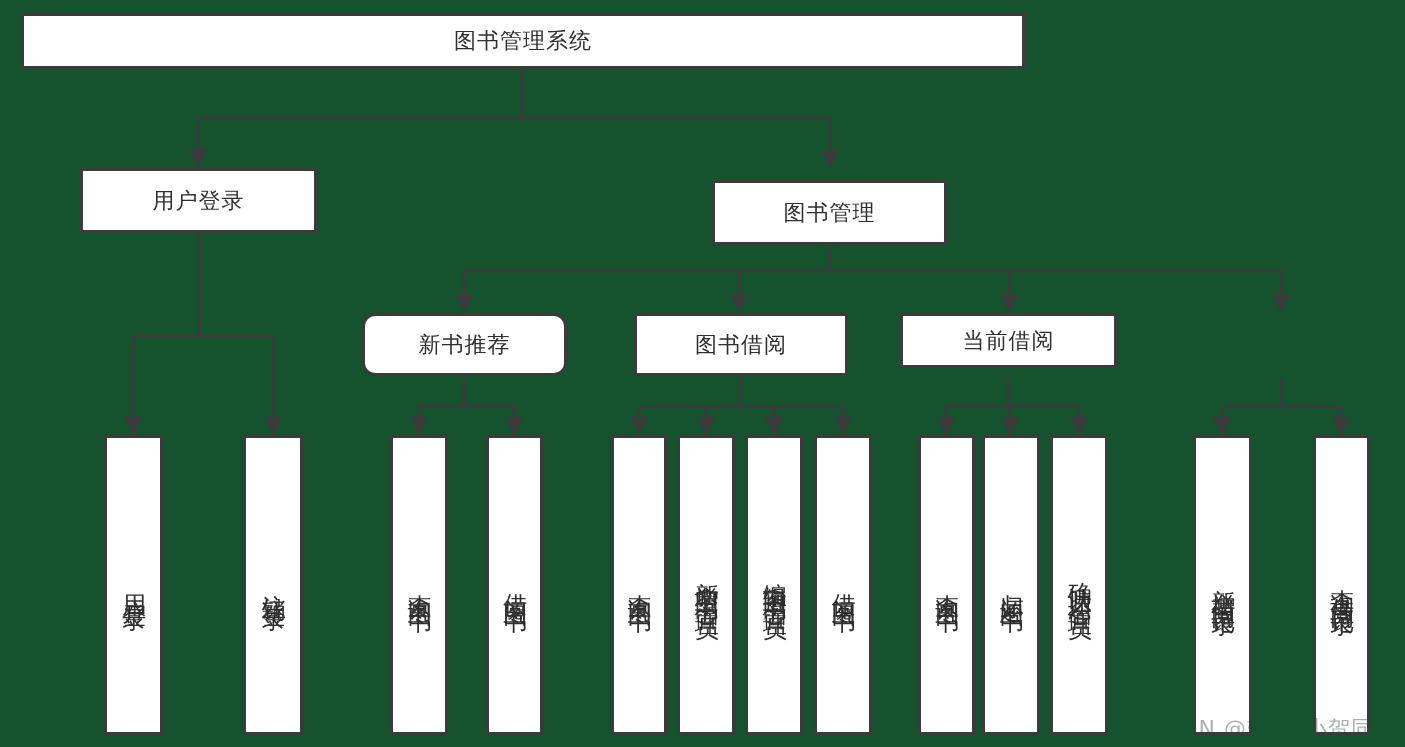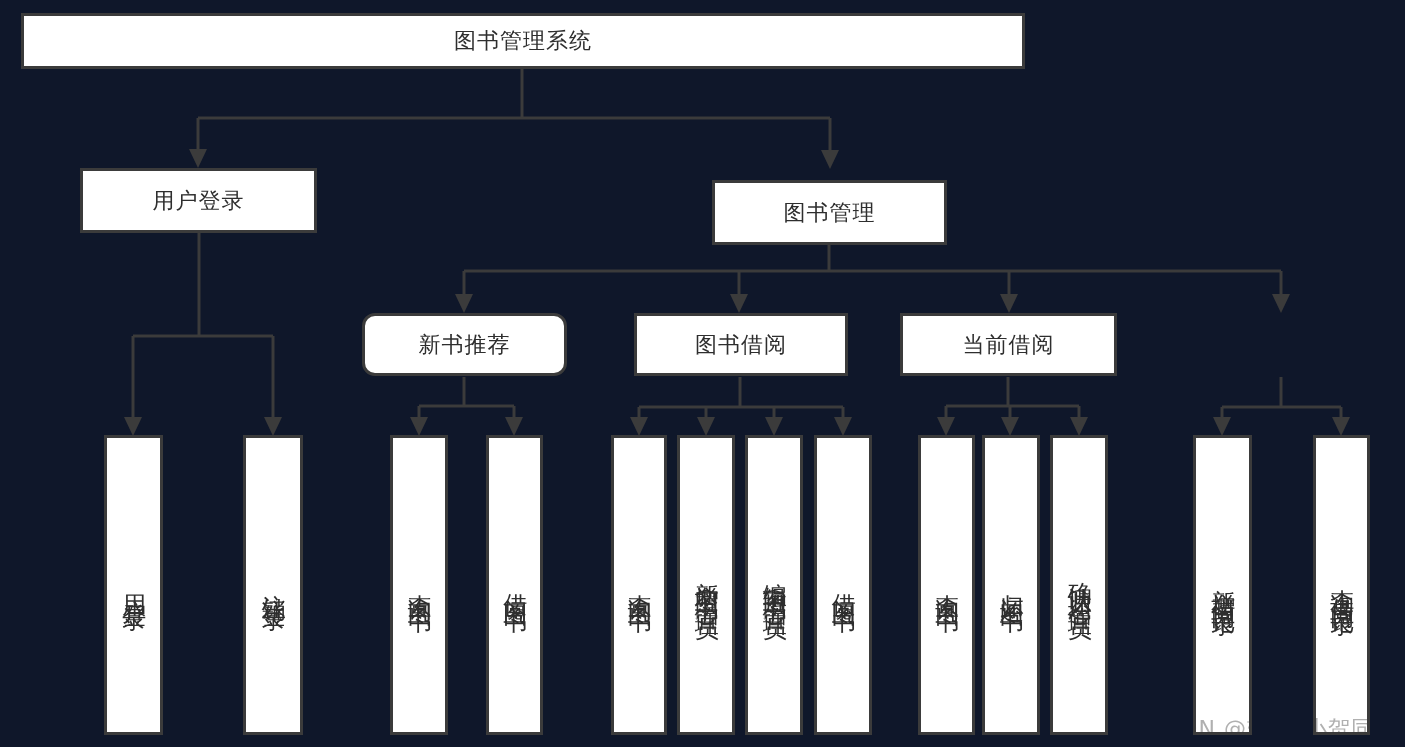--- a/index.html
+++ b/index.html
@@ -4,21 +4,21 @@
 <style>
   html, body {
     margin: 0;
     padding: 0;
     background: #ffffff;
   }
   #canvas {
     position: relative;
     width: 1405px;
     height: 747px;
-    background: #0f172a;
+    background: #14532d;
     overflow: hidden;
     font-family: "DejaVu Sans", "Liberation Sans", sans-serif;
   }
   #connector-svg {
     position: absolute;
     left: 0;
     top: 0;
     width: 1405px;
     height: 747px;
     pointer-events: none;
@@ -109,21 +109,21 @@
   <div class="node" style="left:712px; top:169px; width:235px; height:65px;margin-top:11px;">
     <span class="hlabel">图书管理</span>
   </div>
 
   <div class="node" style="left:362px; top:313px; width:205px; height:63px;border-radius:13px;">
     <span class="hlabel">新书推荐</span>
   </div>
   <div class="node" style="left:634px; top:313px; width:214px; height:63px;">
     <span class="hlabel">图书借阅</span>
   </div>
-  <div class="node" style="left:900px; top:313px; width:217px; height:63px;">
+  <div class="node" style="left:900px; top:313px; width:217px; height:55px;">
     <span class="hlabel">当前借阅</span>
   </div>
 
   <div class="node leaf" style="left:104px; top:435px; width:59px; height:300px;">
     <span class="vtext">用户登录</span>
   </div>
   <div class="node leaf" style="left:243px; top:435px; width:60px; height:300px;">
     <span class="vtext">注销登录</span>
   </div>
   <div class="node leaf" style="left:390px; top:435px; width:58px; height:300px;">

